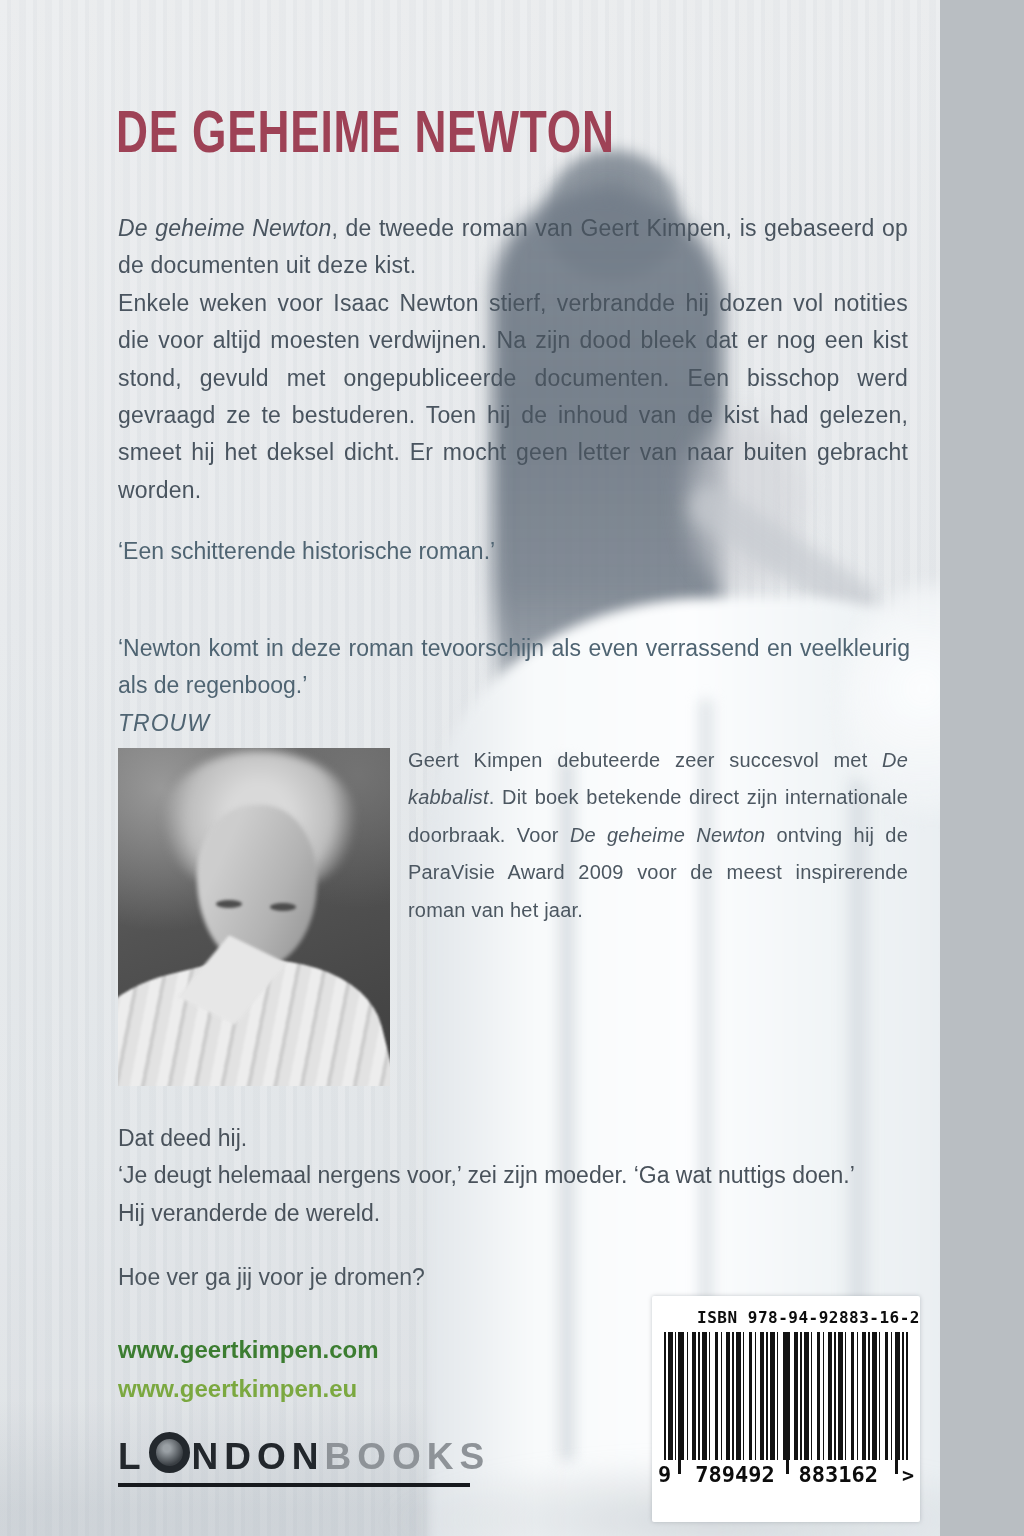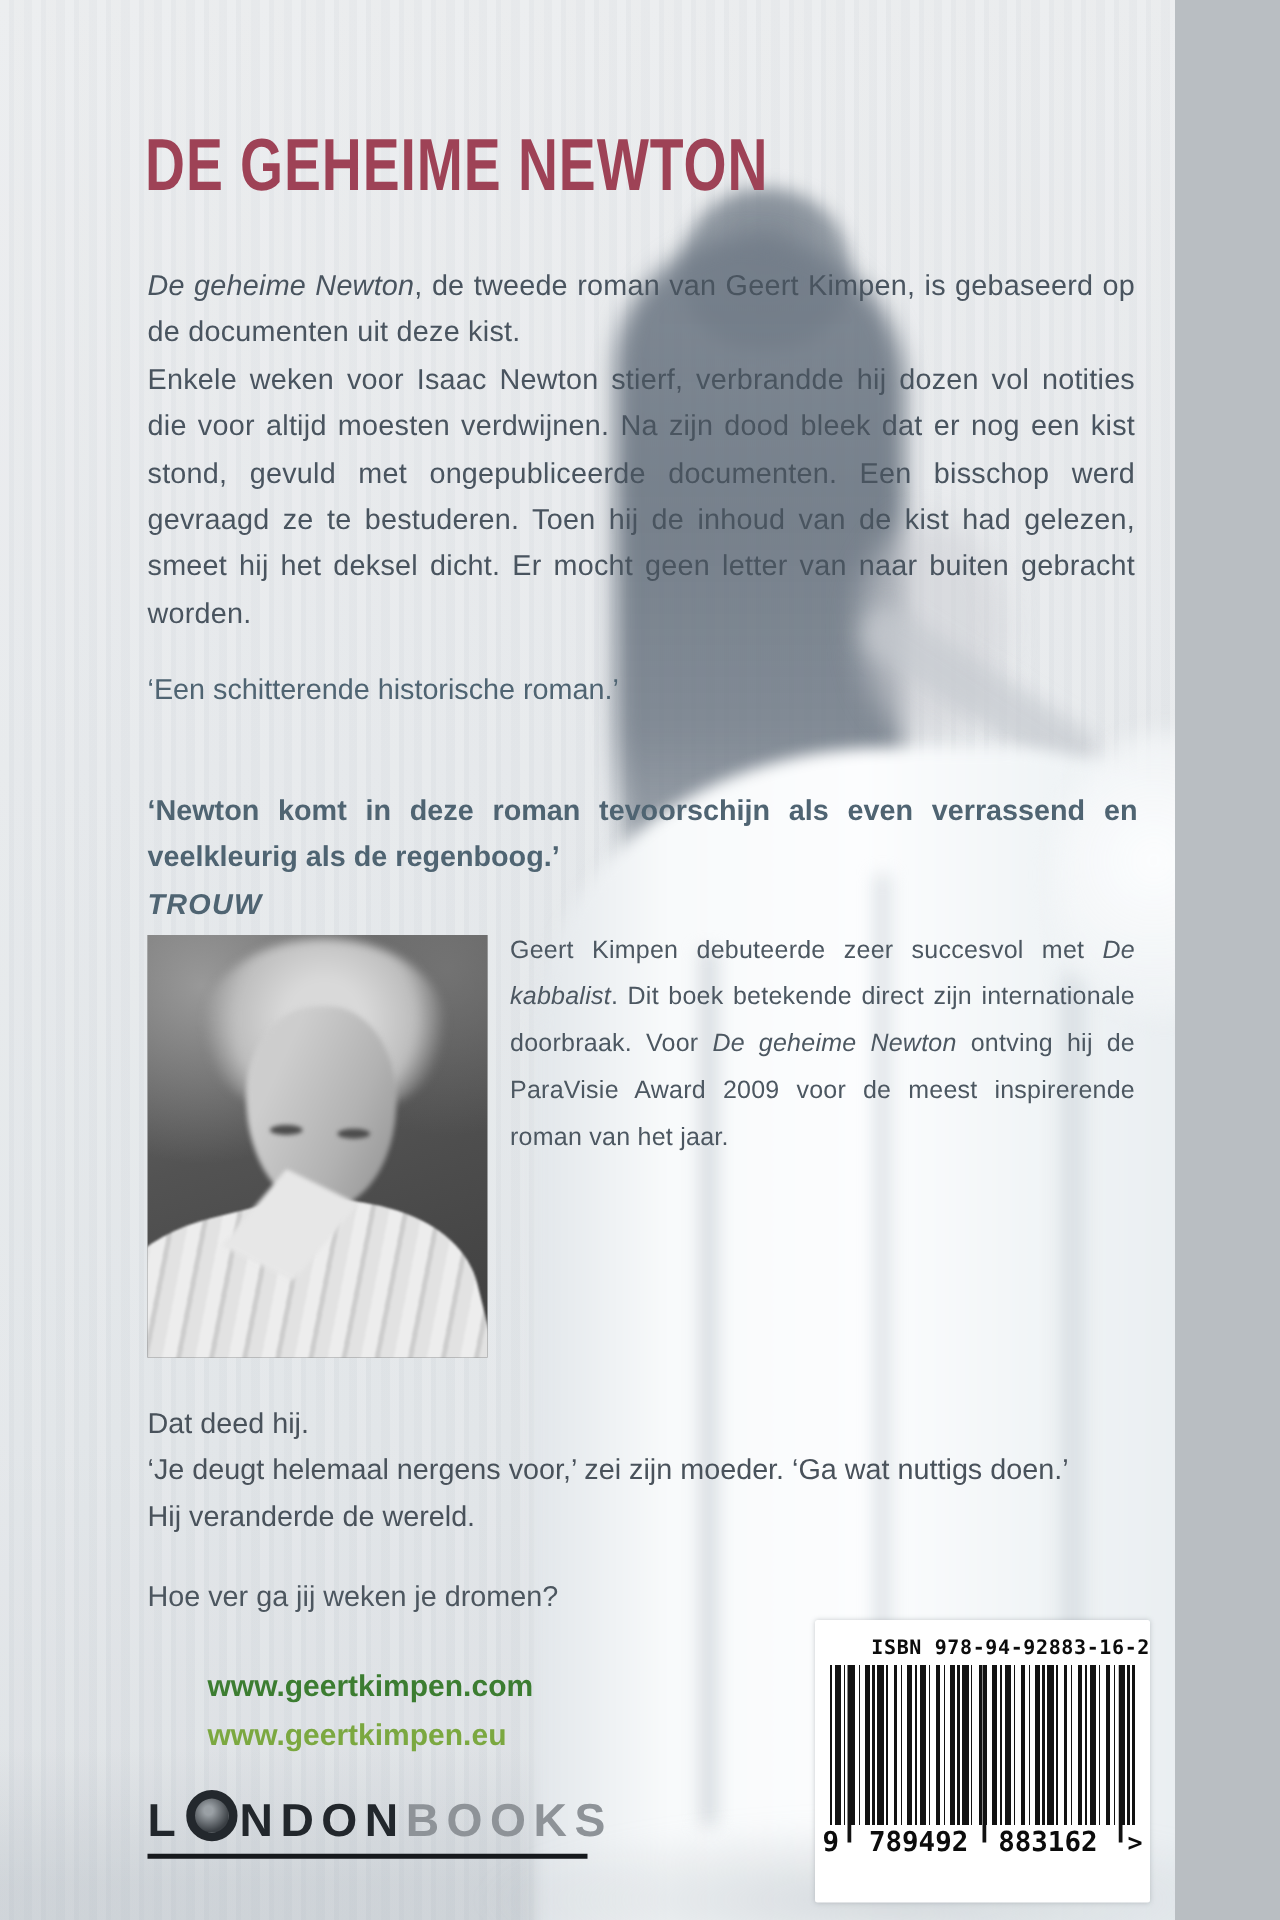--- a/index.html
+++ b/index.html
@@ -45,21 +45,21 @@
   
   .content{position:absolute;inset:0;z-index:5;}
   .title{position:absolute;left:116px;top:98px;color:#9e4256;font-weight:bold;
     font-size:59px;letter-spacing:1px;transform:scaleX(.75);transform-origin:left center;white-space:nowrap;}
   .synopsis{position:absolute;left:118px;top:210px;width:790px;color:#49545f;
     font-size:23px;line-height:37.4px;text-align:justify;letter-spacing:.2px;}
   .synopsis p{margin:0;}
   .it{font-style:italic;}
   .quote{position:absolute;left:118px;width:792px;color:#4f6472;font-size:23px;line-height:37.4px;text-align:justify;}
   .q1{top:533px;}
-  .q2{top:630px;font-weight:bold;}
+  .q2{top:630px;}
   .q-src{font-style:italic;letter-spacing:1px;}
   .photo{position:absolute;left:118px;top:748px;width:272px;height:338px;overflow:hidden;
     background:
       radial-gradient(circle at 16% 12%,rgba(158,158,158,.9),rgba(158,158,158,0) 38%),
       radial-gradient(circle at 88% 8%,rgba(120,120,120,.8),rgba(120,120,120,0) 34%),
       linear-gradient(160deg,#6e6e6e 0%,#535353 45%,#3e3e3e 100%);}
   .photo *{position:absolute;}
   .ph-hair{left:16%;top:1%;width:72%;height:42%;border-radius:50% 50% 46% 46%;
     background:radial-gradient(circle at 50% 45%,#d9d9d9 25%,#bdbdbd 58%,rgba(140,140,140,0) 78%);filter:blur(4px);}
   .ph-face{left:29%;top:17%;width:44%;height:48%;border-radius:48% 46% 50% 52%/44% 46% 54% 56%;
@@ -69,21 +69,21 @@
   .ph-mouth{left:44%;top:62%;width:26px;height:6px;border-radius:50%;background:#6e6e6e;filter:blur(1.5px);}
   .ph-shirt{left:-12%;top:63%;width:110%;height:55%;border-radius:35% 55% 0 0;
     background:repeating-linear-gradient(115deg,#ededed 0 11px,#cdcdcd 11px 15px,#e2e2e2 15px 26px);
     transform:rotate(-14deg);filter:blur(1px);}
   .ph-collar{left:30%;top:57%;width:64px;height:78px;background:#e7e7e7;
     transform:rotate(26deg) skewX(-14deg);filter:blur(1.5px);}
   .bio{position:absolute;left:408px;top:742px;width:500px;color:#4c5761;
     font-size:20px;line-height:37.4px;text-align:justify;letter-spacing:.2px;}
   .mother{position:absolute;left:118px;top:1120px;width:820px;color:#49525b;font-size:23px;line-height:37.4px;}
   .tagline{position:absolute;left:118px;top:1264px;color:#4c565f;font-size:23px;}
-  .webs{position:absolute;left:118px;top:1330px;font-weight:bold;font-size:24px;line-height:39px;margin-left:48px;}
+  .webs{position:absolute;left:118px;top:1330px;font-weight:bold;font-size:24px;line-height:39px;}
   .web-a{color:#3c7d31;}
   .web-p{color:#7ba840;}
   .logo{position:absolute;left:118px;top:1432px;border-bottom:4px solid #16191d;padding-bottom:5px;
     font-size:37px;font-weight:bold;letter-spacing:6px;white-space:nowrap;width:352px;}
   .lg-dark{color:#22272c;}
   .lg-light{color:#8e9398;}
   .lg-o{display:inline-block;width:27px;height:27px;border-radius:50%;border:7px solid #23282d;
     background:radial-gradient(circle at 40% 35%,#9aa0a5 15%,#3a3f44 70%);vertical-align:-4px;margin:0 2px;}
   
   .barcode{position:absolute;left:652px;top:1296px;width:268px;height:226px;background:#ffffff;
@@ -148,21 +148,21 @@
     </div>
 
     <div class="bio"><span>Geert Kimpen debuteerde zeer succesvol met </span><span class="it">De kabbalist</span><span>. Dit boek betekende direct zijn internationale doorbraak. Voor </span><span class="it">De geheime Newton</span><span> ontving hij de ParaVisie Award 2009 voor de meest inspirerende roman van het jaar.</span></div>
 
     <div class="mother">
       <div>Dat deed hij.</div>
       <div>‘Je deugt helemaal nergens voor,’ zei zijn moeder. ‘Ga wat nuttigs doen.’</div>
       <div>Hij veranderde de wereld.</div>
     </div>
 
-    <div class="tagline">Hoe ver ga jij weken je dromen?</div>
+    <div class="tagline">Hoe ver ga jij voor je dromen?</div>
 
     <div class="webs">
       <div class="web-a">www.geertkimpen.com</div>
       <div class="web-p">www.geertkimpen.eu</div>
     </div>
 
     <div class="logo"><span class="lg-dark">L</span><span class="lg-o"></span><span class="lg-dark">NDON</span><span class="lg-light">BOOKS</span></div>
 
     <div class="barcode">
       <div class="bc-isbn">ISBN 978-94-92883-16-2</div>

